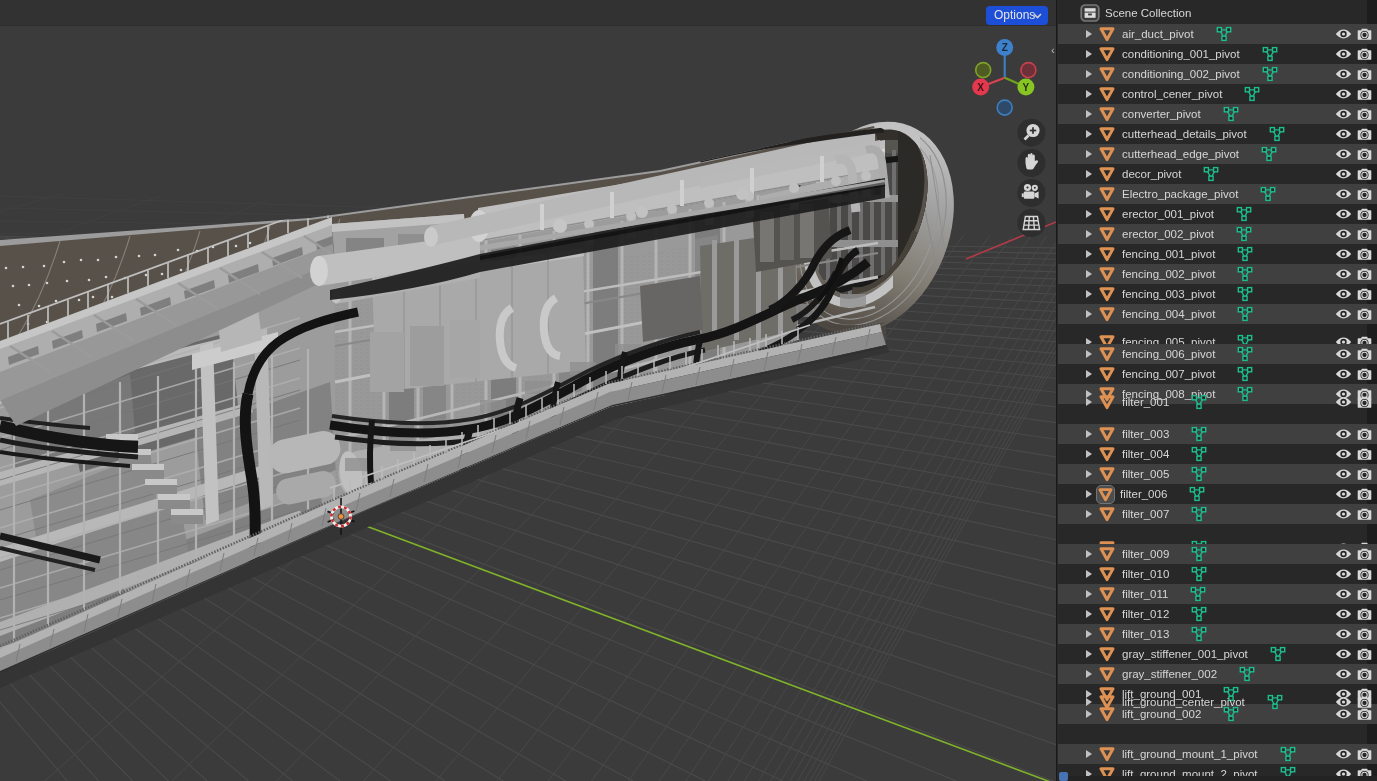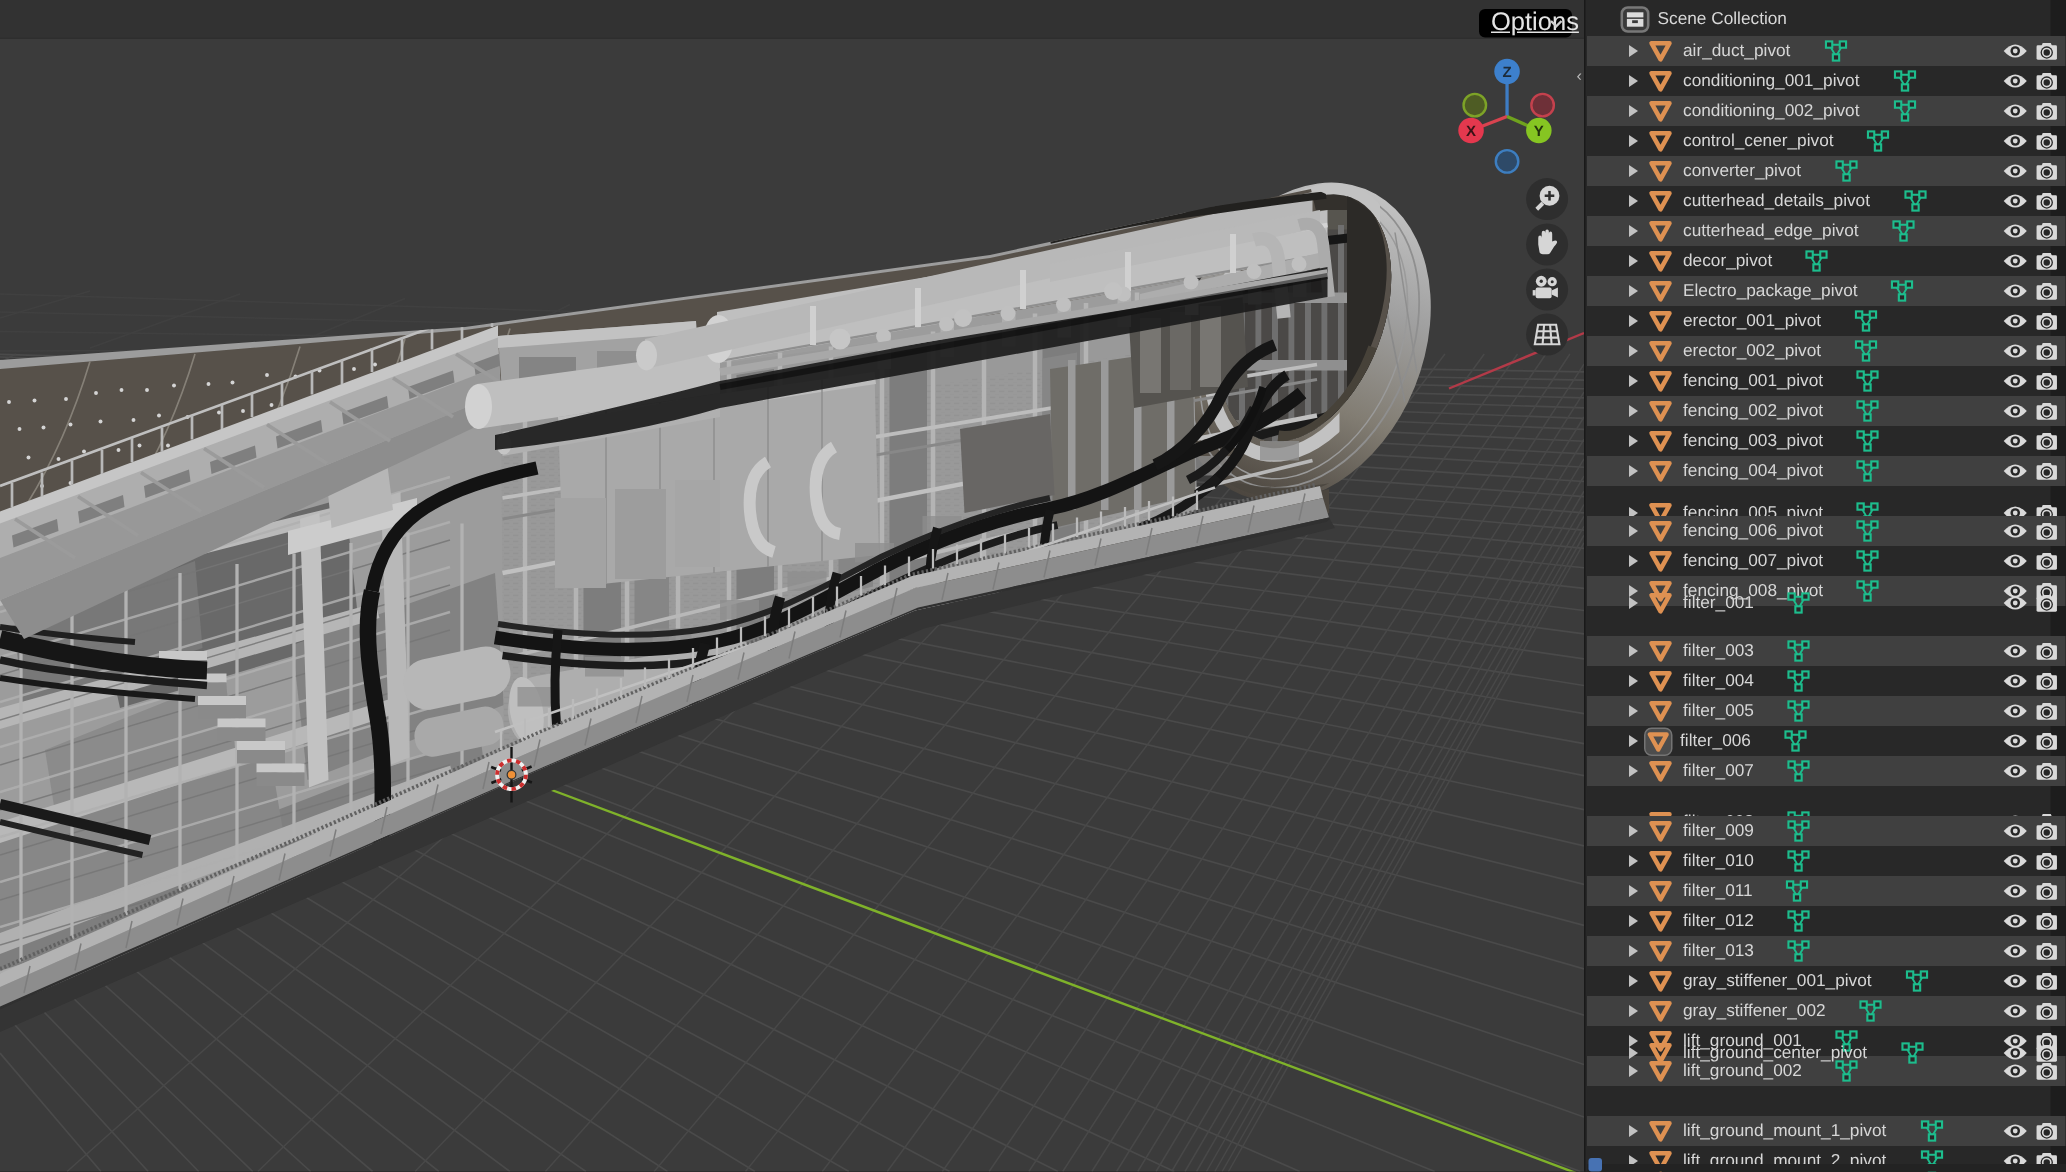--- a/index.html
+++ b/index.html
@@ -1,20 +1,20 @@
 <!DOCTYPE html>
 <html><head>
 <meta charset="utf-8">
 <style>
 * { margin:0; padding:0; box-sizing:border-box; }
 html,body { width:1377px; height:781px; overflow:hidden; background:#1d1d1d;
   font-family:"Liberation Sans", sans-serif; }
 #viewport { position:absolute; left:0; top:0; width:1056px; height:781px; background:#3b3b3b; overflow:hidden; }
 #vheader { position:absolute; left:0; top:0; width:1056px; height:26px; background:#323232; border-bottom:1px solid #2e2e2e; z-index:5; }
-#optbtn { position:absolute; left:986px; top:6px; width:62px; height:19px; background:#000000; border-radius:4px; color:#e4e4e4; font-size:17px; line-height:18px; text-align:left; padding-left:8px; z-index:6;text-decoration:underline; }
+#optbtn { position:absolute; left:986px; top:6px; width:62px; height:19px; background:#1d4ed8; border-radius:4px; color:#e4e4e4; font-size:12px; line-height:18px; text-align:left; padding-left:8px; z-index:6; }
 #outliner { position:absolute; left:1056px; top:0; width:311px; height:781px; background:#282828; border-left:1px solid #191919; }
 .row { position:absolute; left:1px; width:319px; height:20px; display:flex; align-items:center; color:#d6d6d6; font-size:11.5px; white-space:nowrap; }
 .row.alt { background:#404040; }
 .arrow { display:inline-block; width:0; height:0; border-left:6px solid #c2c2c2; border-top:4.5px solid transparent; border-bottom:4.5px solid transparent; margin-left:28px; flex:none; }
 .oicon { flex:none; margin-left:7px; margin-right:7px; width:16px; height:16px; }
 .gicon { flex:none; margin-left:22px; width:16px; height:16px; }
 .rght { margin-left:auto; flex:none; display:flex; align-items:center; gap:4px; padding-right:4px; }
 .activebox { background:#4d4d4d; border:1px solid #747474; border-radius:5px; }
 #sc-row { position:absolute; left:1px; top:3px; width:319px; height:20px; display:flex; align-items:center; color:#d8d8d8; font-size:11.5px; }
 #botstrip { position:absolute; left:1px; top:776px; width:320px; height:5px; background:#232323; }

